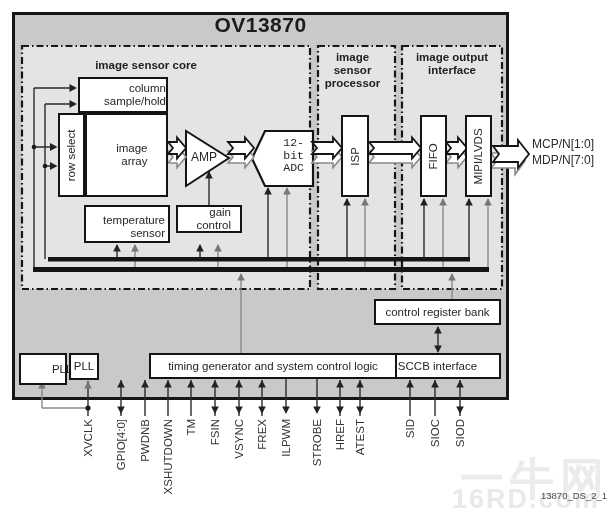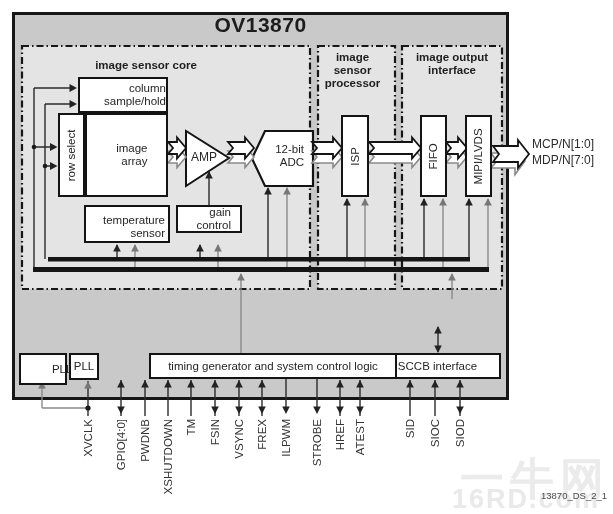--- a/index.html
+++ b/index.html
@@ -179,31 +179,32 @@
     <span style="display:inline-block;max-width:42px;">image array</span>
   </div>
   <div class="block" style="left:84px;top:205px;width:86px;height:38px;">
     <span style="display:inline-block;max-width:76px;margin-top:6px;">temperature sensor</span>
   </div>
   <div class="block" style="left:176px;top:205px;width:66px;height:28px;">
     <span style="display:inline-block;max-width:44px;">gain control</span>
   </div>
   <div class="block noborder" style="left:186px;top:150px;width:36px;height:16px;font-size:12px;">AMP</div>
   <div class="block noborder" style="left:259px;top:139px;width:50px;height:34px;">
-      <span style="display:inline-block;max-width:40px;">12-bit ADC</span>
+      <span style="display:inline-block;max-width:40px;font-family:Liberation Mono, monospace;">12-bit ADC</span>
     </div>
   <div class="block vtext" style="left:341px;top:115px;width:28px;height:82px;">
       <span>ISP</span>
     </div>
   <div class="block vtext" style="left:420px;top:115px;width:27px;height:82px;">
       <span>FIFO</span>
     </div>
   <div class="block vtext" style="left:465px;top:115px;width:27px;height:82px;">
       <span>MIPI/LVDS</span>
     </div>
+  <div class="block" style="left:374px;top:299px;width:127px;height:26px;">control register bank</div>
   <div class="block" style="left:374px;top:353px;width:127px;height:26px;">SCCB interface</div>
   <div class="block" style="left:113px;top:353px;width:248px;height:26px;margin-left:36px;">timing generator and system control logic</div>
   <div class="block" style="left:19px;top:353px;width:43px;height:32px;padding-left:44px;">PLLs</div>
   <div class="block" style="left:69px;top:353px;width:30px;height:27px;">PLL</div>
 
   <span class="pin-label" style="left:82px;top:419px;">XVCLK</span>
   <span class="pin-label" style="left:115px;top:419px;">GPIO[4:0]</span>
   <span class="pin-label" style="left:139px;top:419px;">PWDNB</span>
   <span class="pin-label" style="left:162px;top:419px;">XSHUTDOWN</span>
   <span class="pin-label" style="left:185px;top:419px;">TM</span>

